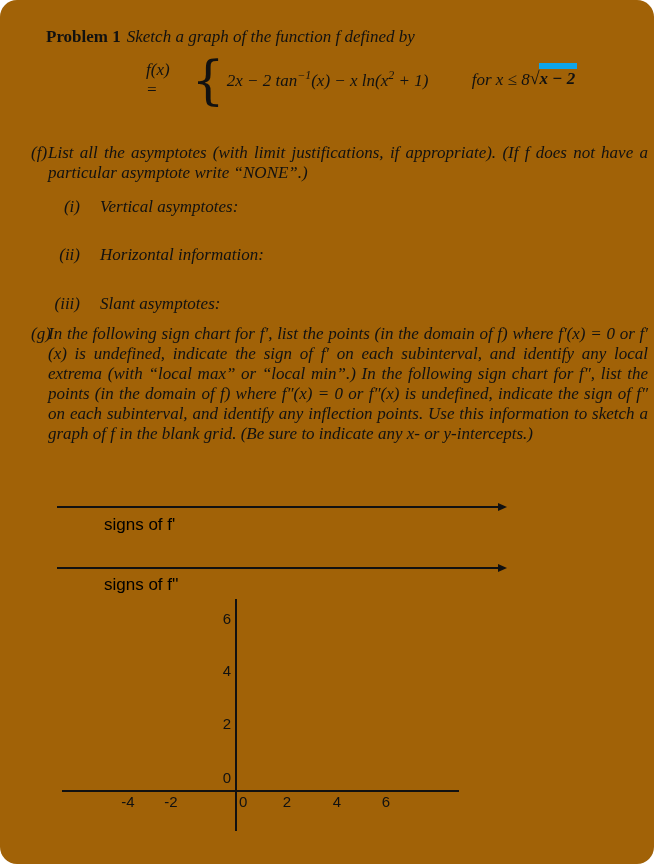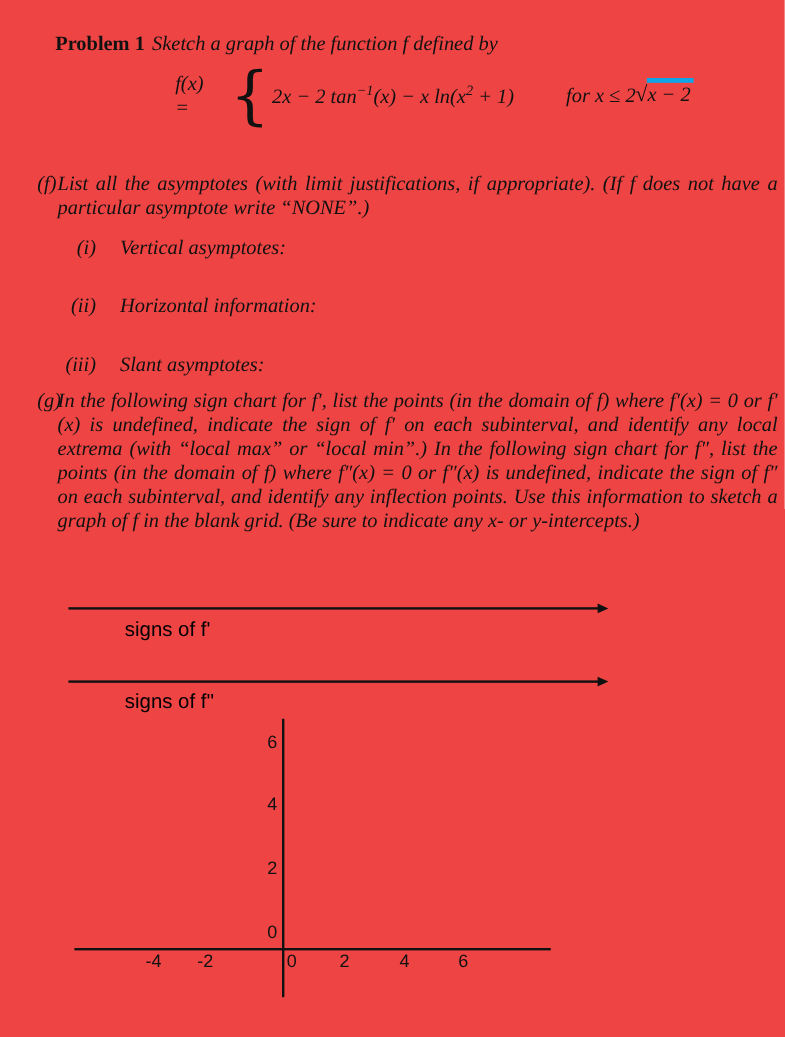--- a/index.html
+++ b/index.html
@@ -1,39 +1,39 @@
 <!DOCTYPE html>
 <html><head>
 <meta charset="utf-8">
 <style>
   html,body { margin:0; padding:0; background:#ffffff; }
   .page {
-    position:relative; width:654px; height:864px; background:#ef4444;
-    font-family:"Liberation Serif", serif; color:#111; overflow:hidden;
+    position:relative; width:654px; height:864px; background:#a16207;
+    font-family:"Liberation Serif", serif; color:#111; overflow:hidden;border-radius:17px;
   }
   .ital { font-style:italic; }
   .bold { font-weight:bold; font-style:normal; }
 
   .title { position:absolute; left:46px; top:27px; font-size:17px; }
   .title .bold { margin-right:6px; }
 
   
   .formula { position:absolute; left:146px; top:54px; display:flex; align-items:center; font-size:17px; }
   .formula .lhs { margin-right:20px; }
   .brace {
     font-family:"DejaVu Serif", serif; font-size:52px; font-weight:400;
     line-height:1; transform:scaleY(1.02); margin:0 2px 0 2px; font-style:normal;
   }
   .frows { display:flex; flex-direction:row;justify-content:space-between; }
   .frow { display:flex; align-items:baseline; height:25px; }
   .expr { width:245px; white-space:nowrap; }
   .cond { white-space:nowrap; }
   sup { font-size:70%; }
   .sqrt-sym { font-style:normal; font-size:18px; }
-  .radicand { border-top:4px solid #0ea5e9; padding:0 2px 0 1px; margin-left:-1px; }
+  .radicand { border-top:6px solid #0ea5e9; padding:0 2px 0 1px; margin-left:-1px;font-weight:bold; }
 
   
   .para { position:absolute; }
   .para .plabel { position:absolute; left:31px; top:0; font-size:17px; }
   .para .ptext {
     position:absolute; left:48px; top:0; width:600px;
     font-size:17px; line-height:20px; text-align:justify;
   }
   .subitem { position:absolute; font-size:17px; }
   .subitem .slabel { position:absolute; left:31px; top:0; width:49px; text-align:right; }
@@ -66,21 +66,21 @@
   <div class="title">
     <span class="bold">Problem 1</span><span class="ital">Sketch a graph of the function f defined by</span>
   </div>
 
   <div class="formula">
     <span class="lhs ital">f(x) =</span>
     <span class="brace">{</span>
     <div class="frows">
       <div class="frow">
         <span class="expr ital"><span>2x − 2 tan</span><sup>−1</sup><span>(x) − x ln(x</span><sup>2</sup><span> + 1)</span></span>
-        <span class="cond ital">for x ≤ 2</span>
+        <span class="cond ital">for x ≤ 8</span>
       </div>
       <div class="frow">
         <span class="expr ital"><span class="sqrt-sym">√</span><span class="radicand">x − 2</span></span>
         <span class="cond ital">for x ≥ 4</span>
       </div>
     </div>
   </div>
 
   <div class="para" style="top:143px; left:0; width:654px;">
     <span class="plabel ital">(f)</span>

